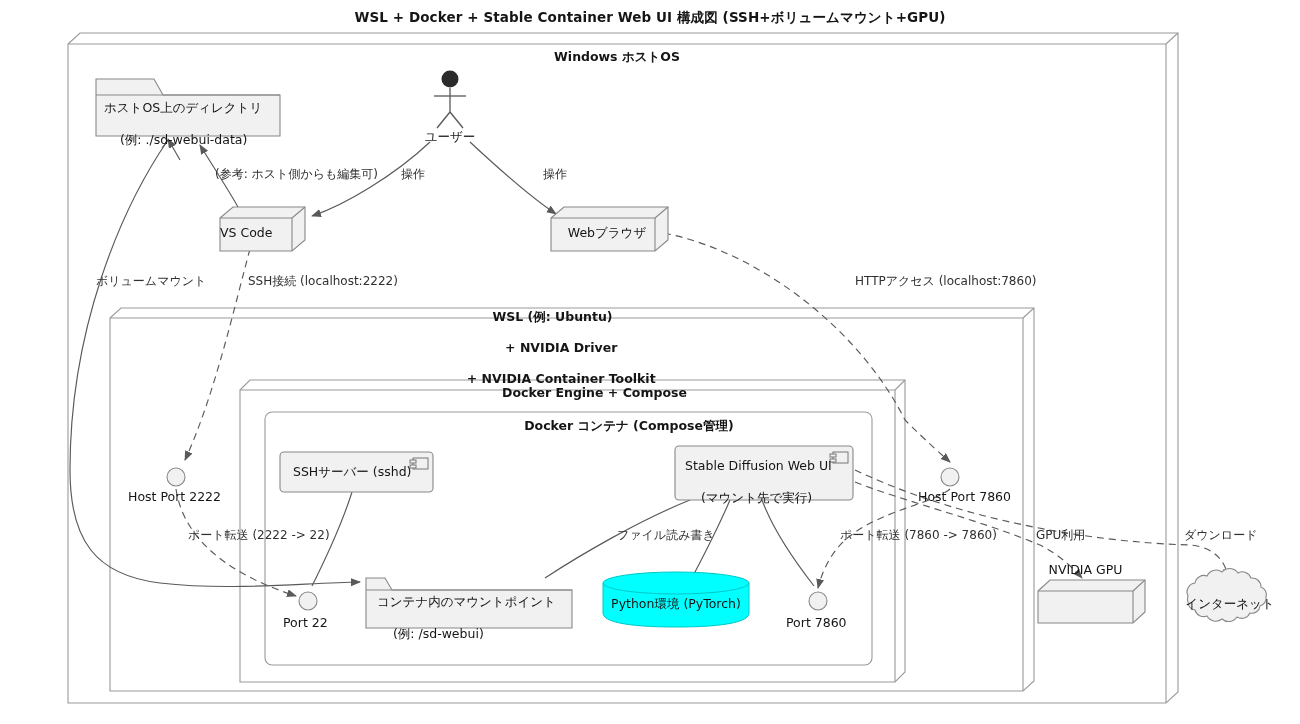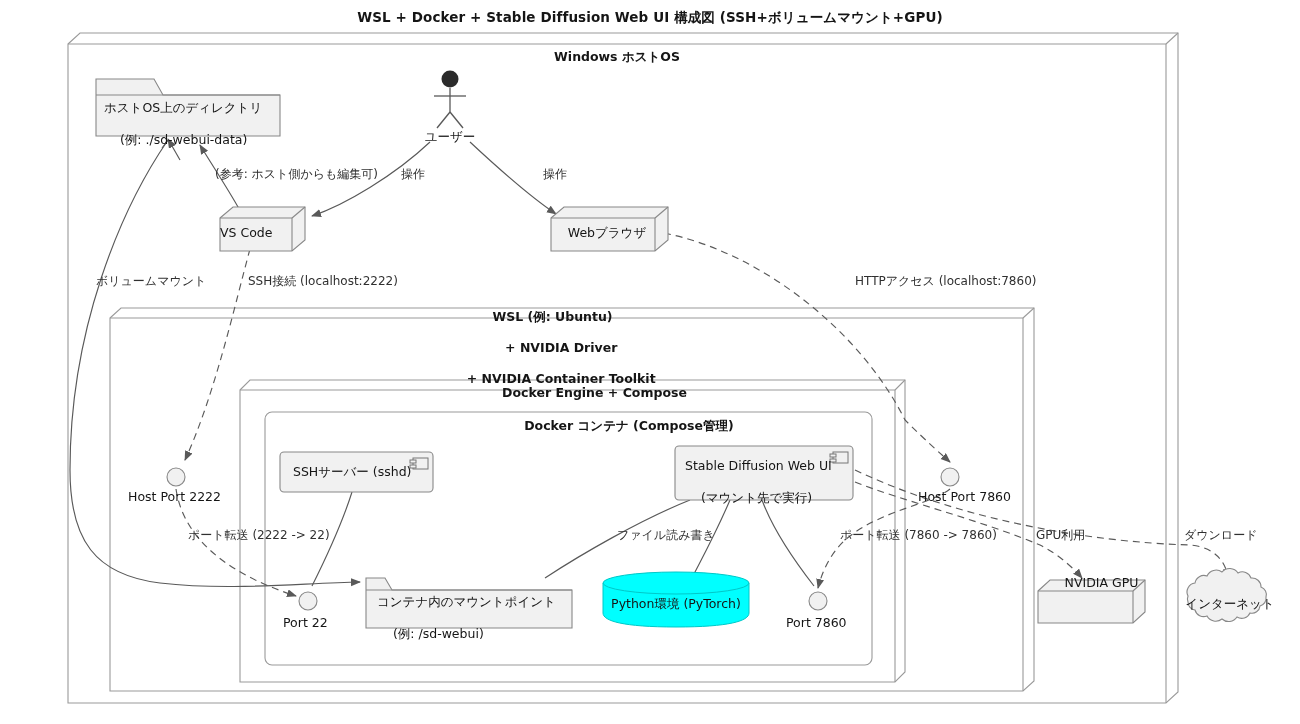--- a/index.html
+++ b/index.html
@@ -12,21 +12,21 @@
   .node-txt{font-size:12.5px;line-height:16px;color:#151515;}
   .edge-lbl{font-size:12px;color:#303030;}
   .port-lbl{font-size:12.5px;color:#151515;}
   .cyan-txt{font-size:12.5px;color:#151515;}
 </style>
 </head>
 <body>
 
 <div id="stage">
 
-  <div class="lbl title" style="left:0;top:9px;width:1300px;text-align:center;">WSL + Docker + Stable Diffusion Web UI 構成図 (SSH+ボリュームマウント+GPU)</div>
+  <div class="lbl title" style="left:0;top:9px;width:1300px;text-align:center;">WSL + Docker + Stable Container Web UI 構成図 (SSH+ボリュームマウント+GPU)</div>
 
   <svg id="svg-layer" viewBox="0 0 1300 724">
     <defs>
       <marker id="arrow" markerWidth="11" markerHeight="11" refX="9" refY="4" orient="auto" markerUnits="userSpaceOnUse">
         <path d="M0,0 L10,4 L0,8 z" fill="#595959"></path>
       </marker>
       <marker id="arrowOpen" markerWidth="12" markerHeight="12" refX="10" refY="4.5" orient="auto" markerUnits="userSpaceOnUse">
         <path d="M0.5,0.5 L10,4.5 L0.5,8.5" fill="none" stroke="#595959" stroke-width="1.3"></path>
       </marker>
     </defs>
@@ -218,21 +218,21 @@
   <div class="lbl node-txt" style="left:293px;top:464px;">SSHサーバー (sshd)</div>
 
   <div class="lbl node-txt" style="left:685px;top:458px;"><span>Stable Diffusion Web UI</span><br>
     <span>(マウント先で実行)</span></div>
 
   <div class="lbl node-txt" style="left:377px;top:594px;"><span>コンテナ内のマウントポイント</span><br>
     <span>(例: /sd-webui)</span></div>
 
   <div class="lbl cyan-txt" style="left:603px;top:596px;width:146px;text-align:center;">Python環境 (PyTorch)</div>
 
-  <div class="lbl node-txt" style="left:1038px;top:575px;width:95px;text-align:center;margin-left:16px;">NVIDIA GPU</div>
+  <div class="lbl node-txt" style="left:1038px;top:562px;width:95px;text-align:center;">NVIDIA GPU</div>
 
   <div class="lbl node-txt" style="left:1183px;top:596px;width:94px;text-align:center;">インターネット</div>
 
   <div class="lbl port-lbl" style="left:128px;top:489px;">Host Port 2222</div>
   <div class="lbl port-lbl" style="left:918px;top:489px;">Host Port 7860</div>
   <div class="lbl port-lbl" style="left:283px;top:615px;">Port 22</div>
   <div class="lbl port-lbl" style="left:786px;top:615px;">Port 7860</div>
 
   <div class="lbl edge-lbl" style="left:401px;top:166px;">操作</div>
   <div class="lbl edge-lbl" style="left:543px;top:166px;">操作</div>

